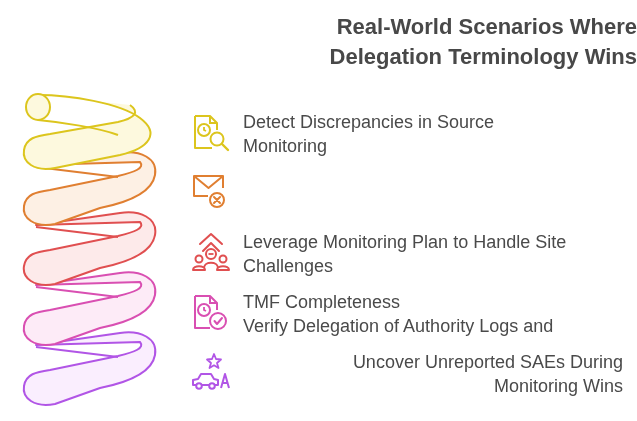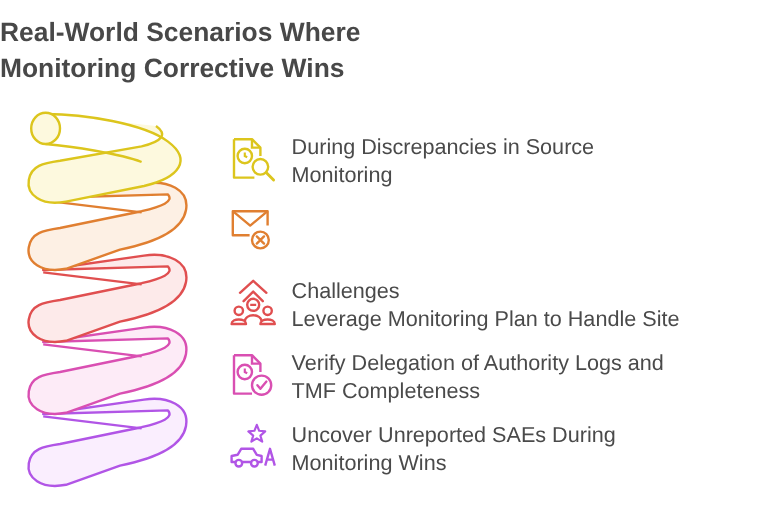--- a/index.html
+++ b/index.html
@@ -1,28 +1,28 @@
 <!DOCTYPE html>
 <html><head>
 <meta charset="utf-8">
 <style>
   html, body { margin:0; padding:0; background:#ffffff; }
   body { width:637px; height:421px; position:relative; overflow:hidden; font-family:"Liberation Sans", sans-serif; }
-  .title { position:absolute; left:0; top:12px; width:637px; text-align:left; font-weight:bold; font-size:22px; line-height:30px; color:#484848; }
+  .title { position:absolute; left:0; top:12px; width:637px; text-align:right; font-weight:bold; font-size:22px; line-height:30px; color:#484848; }
   .coil { position:absolute; left:0; top:0; }
   .item { position:absolute; left:190px; width:430px; height:54px; }
   .item .icon { position:absolute; left:0; top:0; width:44px; height:44px; }
   .item .text { position:absolute; left:53px; top:-2px; font-size:18px; line-height:24px; color:#4a4a4a; width:380px; }
 </style>
 </head>
 <body>
 
 <div class="title">
   <div>Real-World Scenarios Where</div>
-  <div>Monitoring Corrective Wins</div>
+  <div>Delegation Terminology Wins</div>
 </div>
 
 <svg class="coil" width="180" height="421" viewBox="0 0 180 421">
 
   <g>
     <path d="M36,345 L120,333 C140,330 158,338 155,355 C152,372 130,382 100,388 L55,404 C34,408 22,398 24,386 C26,374 36,372 50,370 L118,356 C135,352 145,348 140,342 Z" fill="#faeefe" stroke="#b155e6" stroke-width="2" stroke-linejoin="round"></path>
     <path d="M36,347 L118,357" fill="none" stroke="#b155e6" stroke-width="2"></path>
   </g>
 
   <g>
@@ -50,21 +50,21 @@
 <div class="item" style="top:112px;">
   <svg class="icon" viewBox="0 0 44 44">
     <path d="M5,4 L20,4 L27,11 L27,18 M5,4 L5,36 L22,36" fill="none" stroke="#dcc51d" stroke-width="2" stroke-linejoin="round"></path>
     <path d="M20,4 L20,11 L27,11" fill="none" stroke="#dcc51d" stroke-width="2"></path>
     <circle cx="14" cy="18" r="6" fill="none" stroke="#dcc51d" stroke-width="2"></circle>
     <path d="M14,15 L14,18 L16,19" fill="none" stroke="#dcc51d" stroke-width="1.8"></path>
     <circle cx="27" cy="27" r="6.5" fill="none" stroke="#dcc51d" stroke-width="2"></circle>
     <path d="M32,32 L38,38" stroke="#dcc51d" stroke-width="2.4" stroke-linecap="round"></path>
   </svg>
   <div class="text">
-    <div>During Discrepancies in Source</div>
+    <div>Detect Discrepancies in Source</div>
     <div>Monitoring</div>
   </div>
 </div>
 
 <div class="item" style="top:172px;">
   <svg class="icon" viewBox="0 0 44 44">
     <path d="M4,20 L4,4 L33,4 L33,16 M4,20 L4,24 L18,24" fill="none" stroke="#e07f31" stroke-width="2" stroke-linejoin="round"></path>
     <path d="M4,4 L18.5,16 L33,4" fill="none" stroke="#e07f31" stroke-width="2" stroke-linejoin="round"></path>
     <circle cx="27" cy="28" r="7" fill="none" stroke="#e07f31" stroke-width="2"></circle>
     <path d="M24,25 L30,31 M30,25 L24,31" stroke="#e07f31" stroke-width="2" stroke-linecap="round"></path>
@@ -74,41 +74,41 @@
 <div class="item" style="top:232px;">
   <svg class="icon" viewBox="0 0 44 44">
     <path d="M10,12 L21,2 L32,12 M13,19 L21,11 L29,19" fill="none" stroke="#e04f50" stroke-width="2" stroke-linejoin="round" stroke-linecap="round"></path>
     <circle cx="21" cy="22" r="5" fill="none" stroke="#e04f50" stroke-width="2"></circle>
     <path d="M18.5,22 L23.5,22" stroke="#e04f50" stroke-width="1.8"></path>
     <circle cx="9" cy="27" r="3.5" fill="none" stroke="#e04f50" stroke-width="2"></circle>
     <circle cx="33" cy="27" r="3.5" fill="none" stroke="#e04f50" stroke-width="2"></circle>
     <path d="M3,38 C3,33 15,33 15,38 Z M27,38 C27,33 39,33 39,38 Z M14,36 C14,29 28,29 28,36" fill="none" stroke="#e04f50" stroke-width="2" stroke-linejoin="round"></path>
   </svg>
   <div class="text">
+    <div>Leverage Monitoring Plan to Handle Site</div>
     <div>Challenges</div>
-    <div>Leverage Monitoring Plan to Handle Site</div>
   </div>
 </div>
 
 <div class="item" style="top:292px;">
   <svg class="icon" viewBox="0 0 44 44">
     <path d="M5,4 L20,4 L27,11 L27,18 M5,4 L5,36 L20,36" fill="none" stroke="#d94fb2" stroke-width="2" stroke-linejoin="round"></path>
     <path d="M20,4 L20,11 L27,11" fill="none" stroke="#d94fb2" stroke-width="2"></path>
     <circle cx="14" cy="18" r="6" fill="none" stroke="#d94fb2" stroke-width="2"></circle>
     <path d="M14,15 L14,18 L16,19" fill="none" stroke="#d94fb2" stroke-width="1.8"></path>
     <circle cx="28" cy="29" r="8" fill="none" stroke="#d94fb2" stroke-width="2"></circle>
     <path d="M24.5,29 L27,32 L32,26" fill="none" stroke="#d94fb2" stroke-width="2" stroke-linecap="round" stroke-linejoin="round"></path>
   </svg>
   <div class="text">
+    <div>TMF Completeness</div>
     <div>Verify Delegation of Authority Logs and</div>
-    <div>TMF Completeness</div>
   </div>
 </div>
 
-<div class="item" style="top:352px;">
+<div class="item" style="top:352px;text-align:right;">
   <svg class="icon" viewBox="0 0 44 44">
     <path d="M24,2 L26,7 L31,7.5 L27,11 L28.5,16 L24,13.3 L19.5,16 L21,11 L17,7.5 L22,7 Z" fill="none" stroke="#b155e6" stroke-width="1.8" stroke-linejoin="round"></path>
     <path d="M3,33 L3,28 L8,27 L11,22 L21,22 L24,27 L28,28 L28,33 Z" fill="none" stroke="#b155e6" stroke-width="2" stroke-linejoin="round"></path>
     <circle cx="9" cy="34" r="2.8" fill="#ffffff" stroke="#b155e6" stroke-width="2"></circle>
     <circle cx="22" cy="34" r="2.8" fill="#ffffff" stroke="#b155e6" stroke-width="2"></circle>
     <path d="M31,36 L35,22 L39,36 M32.5,31 L37.5,31" fill="none" stroke="#b155e6" stroke-width="2" stroke-linejoin="round"></path>
   </svg>
   <div class="text">
     <div>Uncover Unreported SAEs During</div>
     <div>Monitoring Wins</div>

